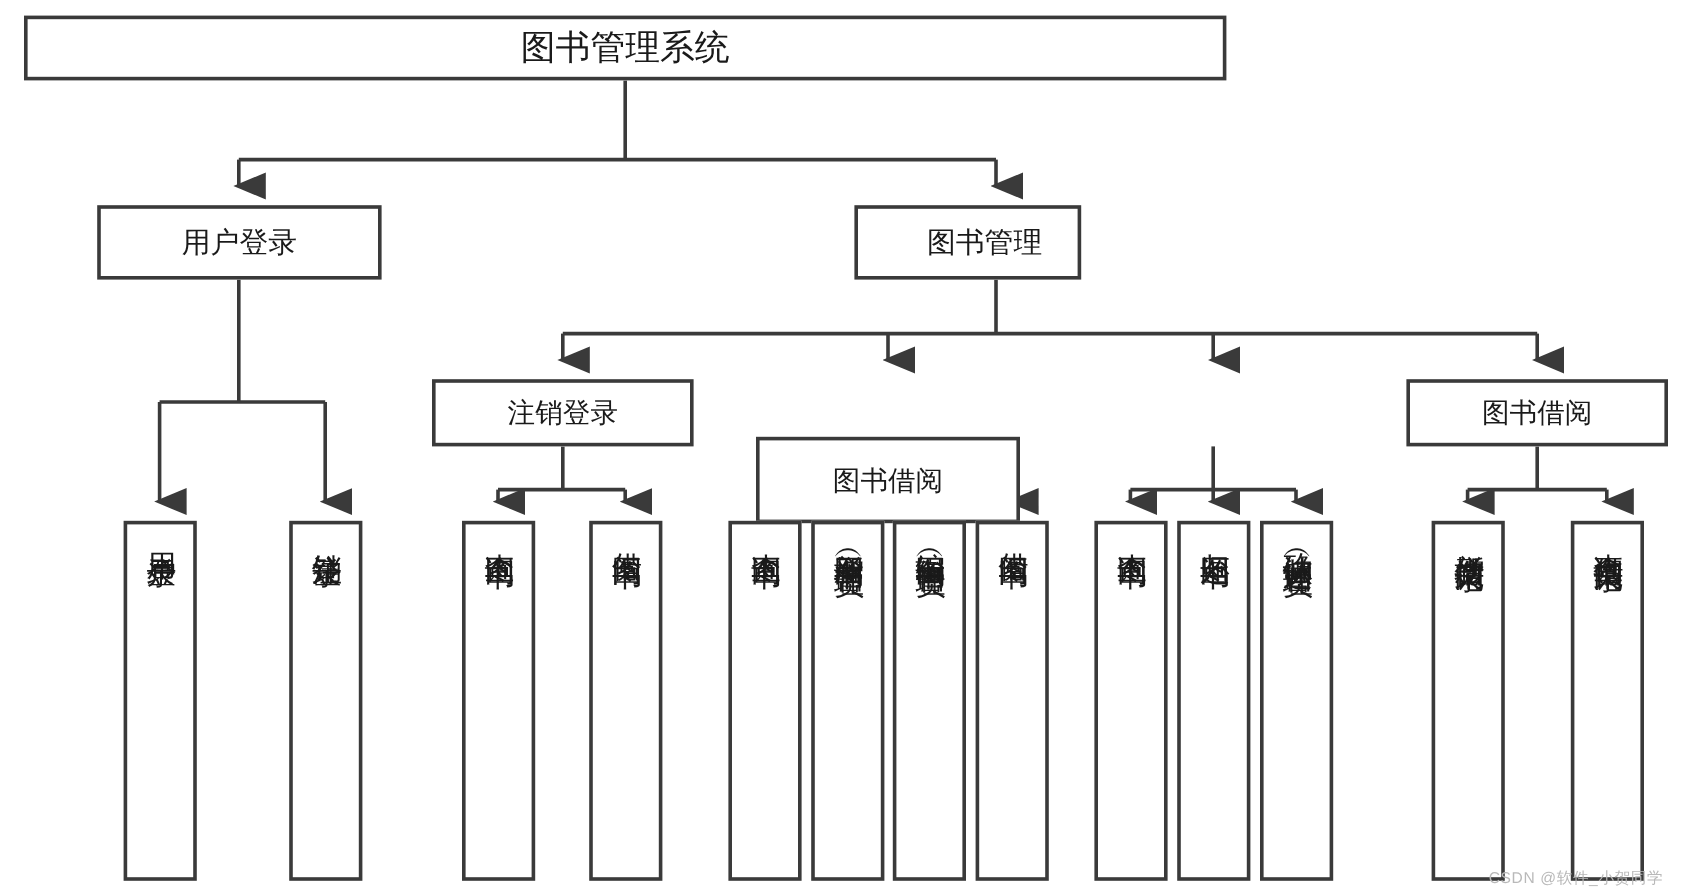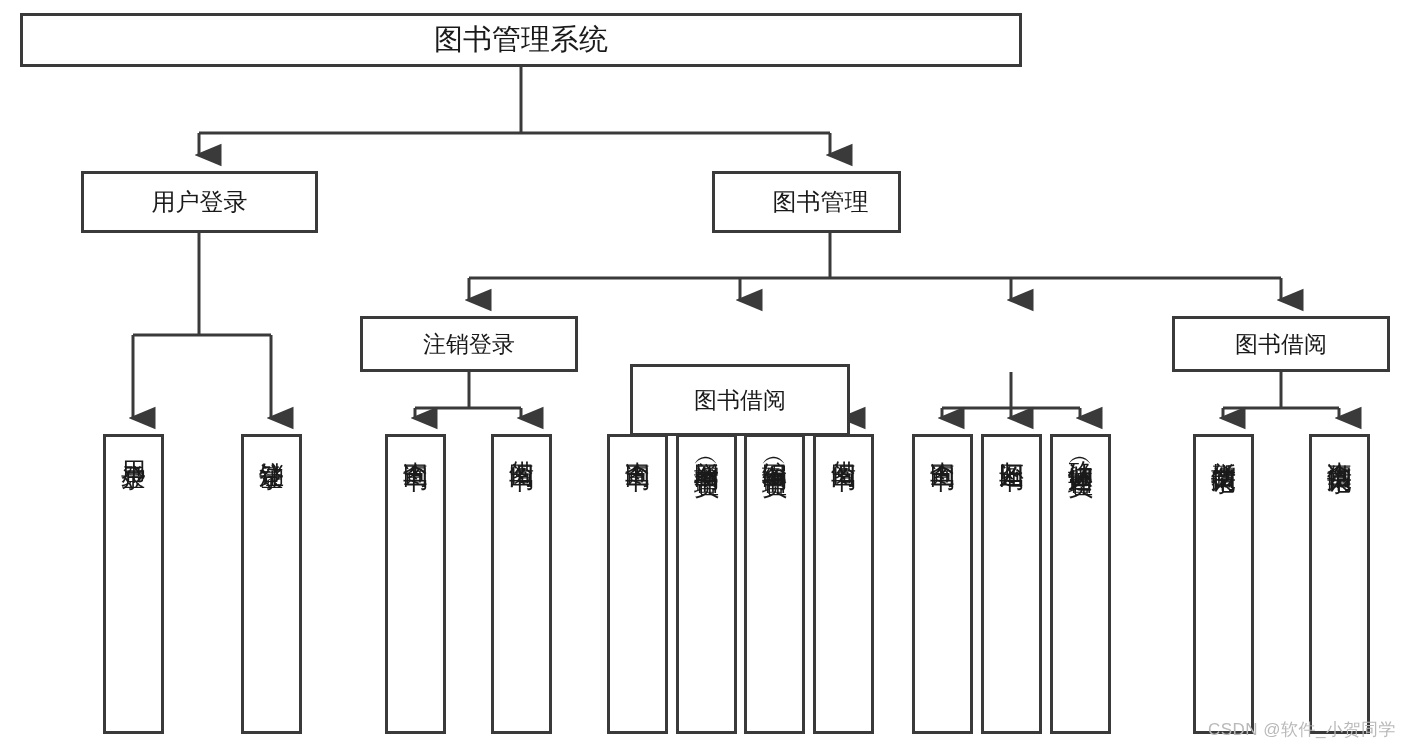--- a/index.html
+++ b/index.html
@@ -56,23 +56,23 @@
     writing-mode: vertical-rl;
     text-orientation: upright;
     font-size: 25px;
     line-height: 1.08;
     letter-spacing: 2px;
     white-space: nowrap;
     color: #1a1a1a;
   }
   .watermark {
     position: absolute;
-    right: 9px;
+    right: 19px;
     bottom: 6px;
-    font-size: 17px;
+    font-size: 13px;
     color: #b9b9b9;
     letter-spacing: 0.5px;
     white-space: nowrap;
     text-align: center;
   }
 </style>
 </head>
 <body>
 
 <div id="canvas">

